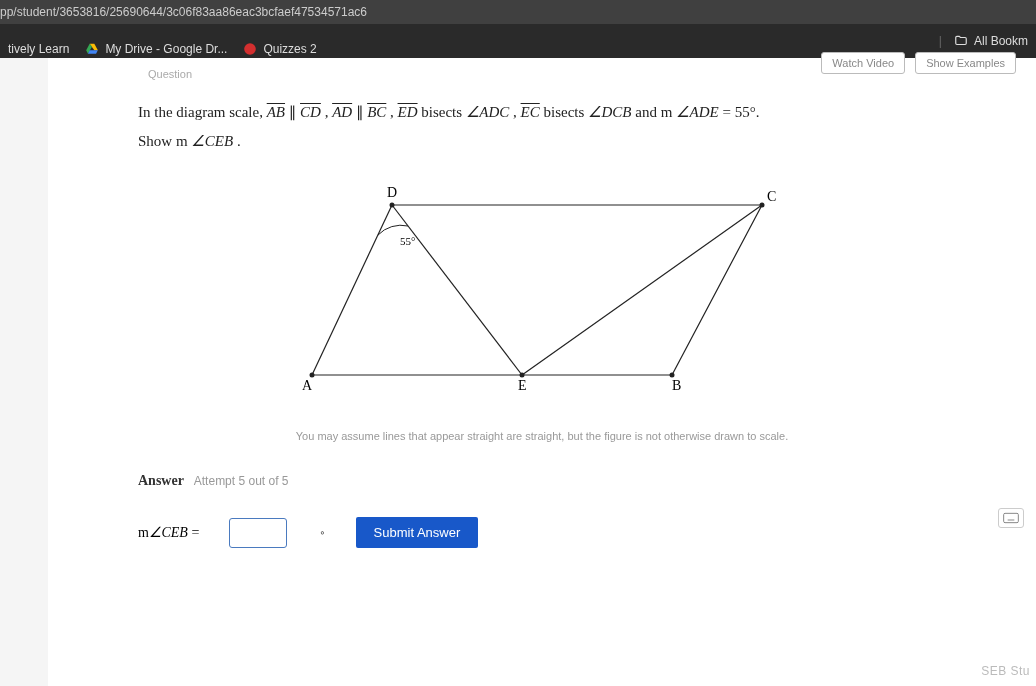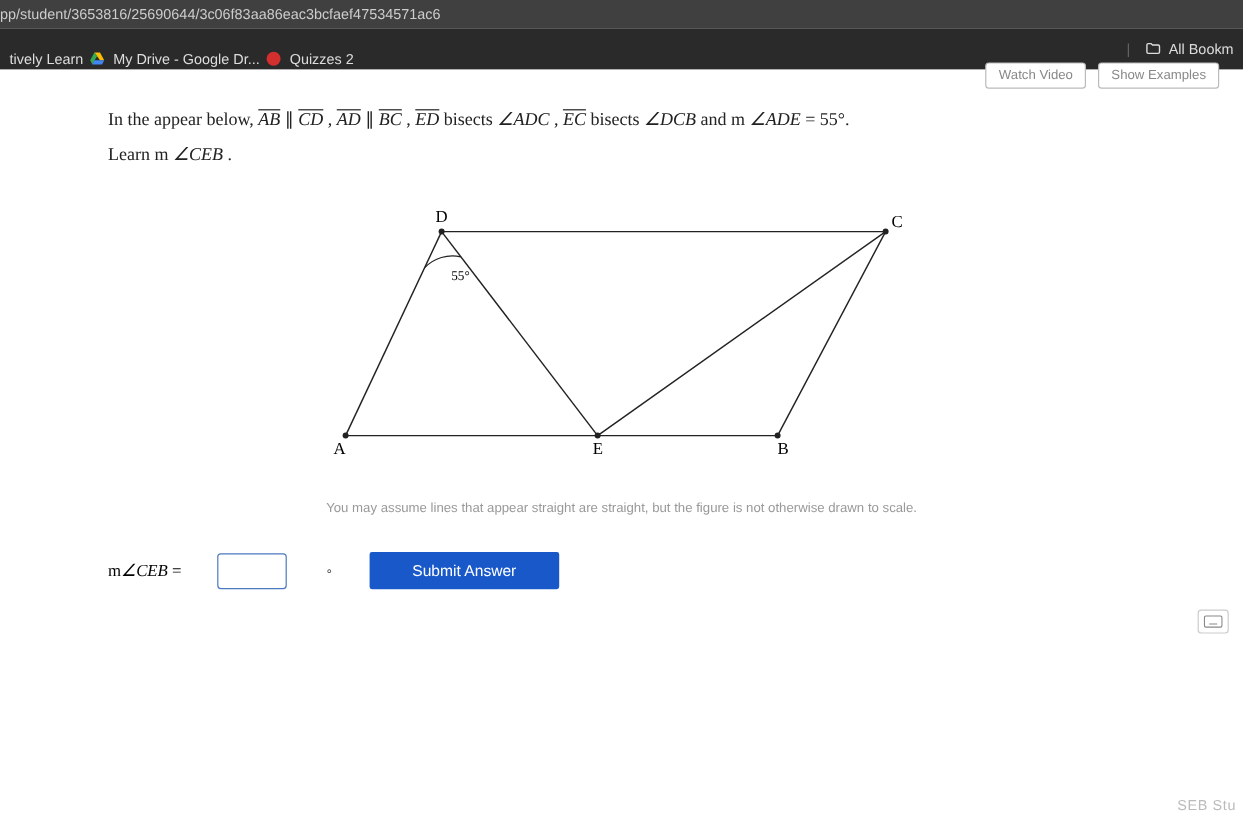--- a/index.html
+++ b/index.html
@@ -23,28 +23,29 @@
     .bookmarks-bar {
       background: #2a2a2a;
       height: 34px;
       display: flex;
       align-items: center;
       padding: 0 8px;
       color: #ddd;
       font-size: 12px;
       justify-content: space-between;
     }
-    .bookmarks-left { display: flex; align-items: center; gap: 5px; margin-top: 16px; }
+    .bookmarks-left { display: flex; align-items: center; gap: 16px; margin-top: 16px; }
     .bookmark-item { display: flex; align-items: center; gap: 6px; cursor: pointer; }
     .bm-icon { width: 14px; height: 14px; display: inline-flex; align-items: center; justify-content: center; }
     .content-area {
       background: #fff;
       height: calc(686px - 58px);
       padding: 10px 90px 10px 90px;
       position: relative;
+      margin-left: 48px;
     }
     .top-btns {
       position: absolute;
       right: 20px;
       top: -6px;
       display: flex;
       gap: 10px;
     }
     .ghost-btn {
       border: 1px solid #bbb;
@@ -103,21 +104,21 @@
       border: 1.5px solid #4a7abf;
       border-radius: 3px;
       font-size: 14px;
       padding: 2px 4px;
     }
     .deg-sup { font-size: 10px; vertical-align: super; margin-left: 2px; color:#444;}
     .submit-btn {
       background: #1858c9;
       color: #fff;
       border: none;
-      padding: 8px 36px;
+      padding: 8px 18px;
       font-size: 13px;
       border-radius: 2px;
       cursor: pointer;
     }
     .kbd-icon {
       position: absolute;
       right: 12px;
       top: 450px;
       width: 26px;
       height: 20px;
@@ -180,43 +181,44 @@
   </div>
 </div>
 
 <div class="content-area">
 
   <div class="top-btns">
     <button class="ghost-btn">Watch Video</button>
     <button class="ghost-btn">Show Examples</button>
   </div>
 
+  <div class="question-label">Question</div>
 
   <div class="problem-text">
-    <span>In the appear below, </span>
+    <span>In the diagram scale, </span>
     <span class="overline math-i">AB</span>
     <span> ∥ </span>
     <span class="overline math-i">CD</span>
     <span>,  </span>
     <span class="overline math-i">AD</span>
     <span> ∥ </span>
     <span class="overline math-i">BC</span>
     <span>,  </span>
     <span class="overline math-i">ED</span>
     <span> bisects </span>
     <span class="math-i">∠ADC</span>
     <span>,  </span>
     <span class="overline math-i">EC</span>
     <span> bisects </span>
     <span class="math-i">∠DCB</span>
     <span> and m</span>
     <span class="math-i">∠ADE</span>
     <span> = 55°.</span>
     <br>
-    <span>Learn m</span>
+    <span>Show m</span>
     <span class="math-i">∠CEB</span>
     <span>.</span>
   </div>
 
   <div class="diagram-wrap">
     <svg width="540" height="215" viewBox="0 0 540 215">
       <line x1="40" y1="190" x2="120" y2="20" stroke="#222" stroke-width="1.2"></line>
       <line x1="120" y1="20" x2="490" y2="20" stroke="#222" stroke-width="1.2"></line>
       <line x1="490" y1="20" x2="400" y2="190" stroke="#222" stroke-width="1.2"></line>
       <line x1="40" y1="190" x2="400" y2="190" stroke="#222" stroke-width="1.2"></line>
@@ -232,20 +234,24 @@
       <text x="30" y="205" font-size="14" font-family="Georgia">A</text>
       <text x="115" y="12" font-size="14" font-family="Georgia">D</text>
       <text x="495" y="16" font-size="14" font-family="Georgia">C</text>
       <text x="400" y="205" font-size="14" font-family="Georgia">B</text>
       <text x="246" y="205" font-size="14" font-family="Georgia">E</text>
     </svg>
   </div>
 
   <div class="diagram-caption">You may assume lines that appear straight are straight, but the figure is not otherwise drawn to scale.</div>
 
+  <div class="answer-row">
+    <span class="answer-label">Answer</span>
+    <span class="attempt">Attempt 5 out of 5</span>
+  </div>
 
   <div class="input-row">
     <span>
       <span>m</span><span class="math-i">∠CEB</span><span> = </span>
     </span>
     <input type="text" class="answer-input" value="" style="">
     <span class="deg-sup">∘</span>
     <button class="submit-btn">Submit Answer</button>
   </div>
 

